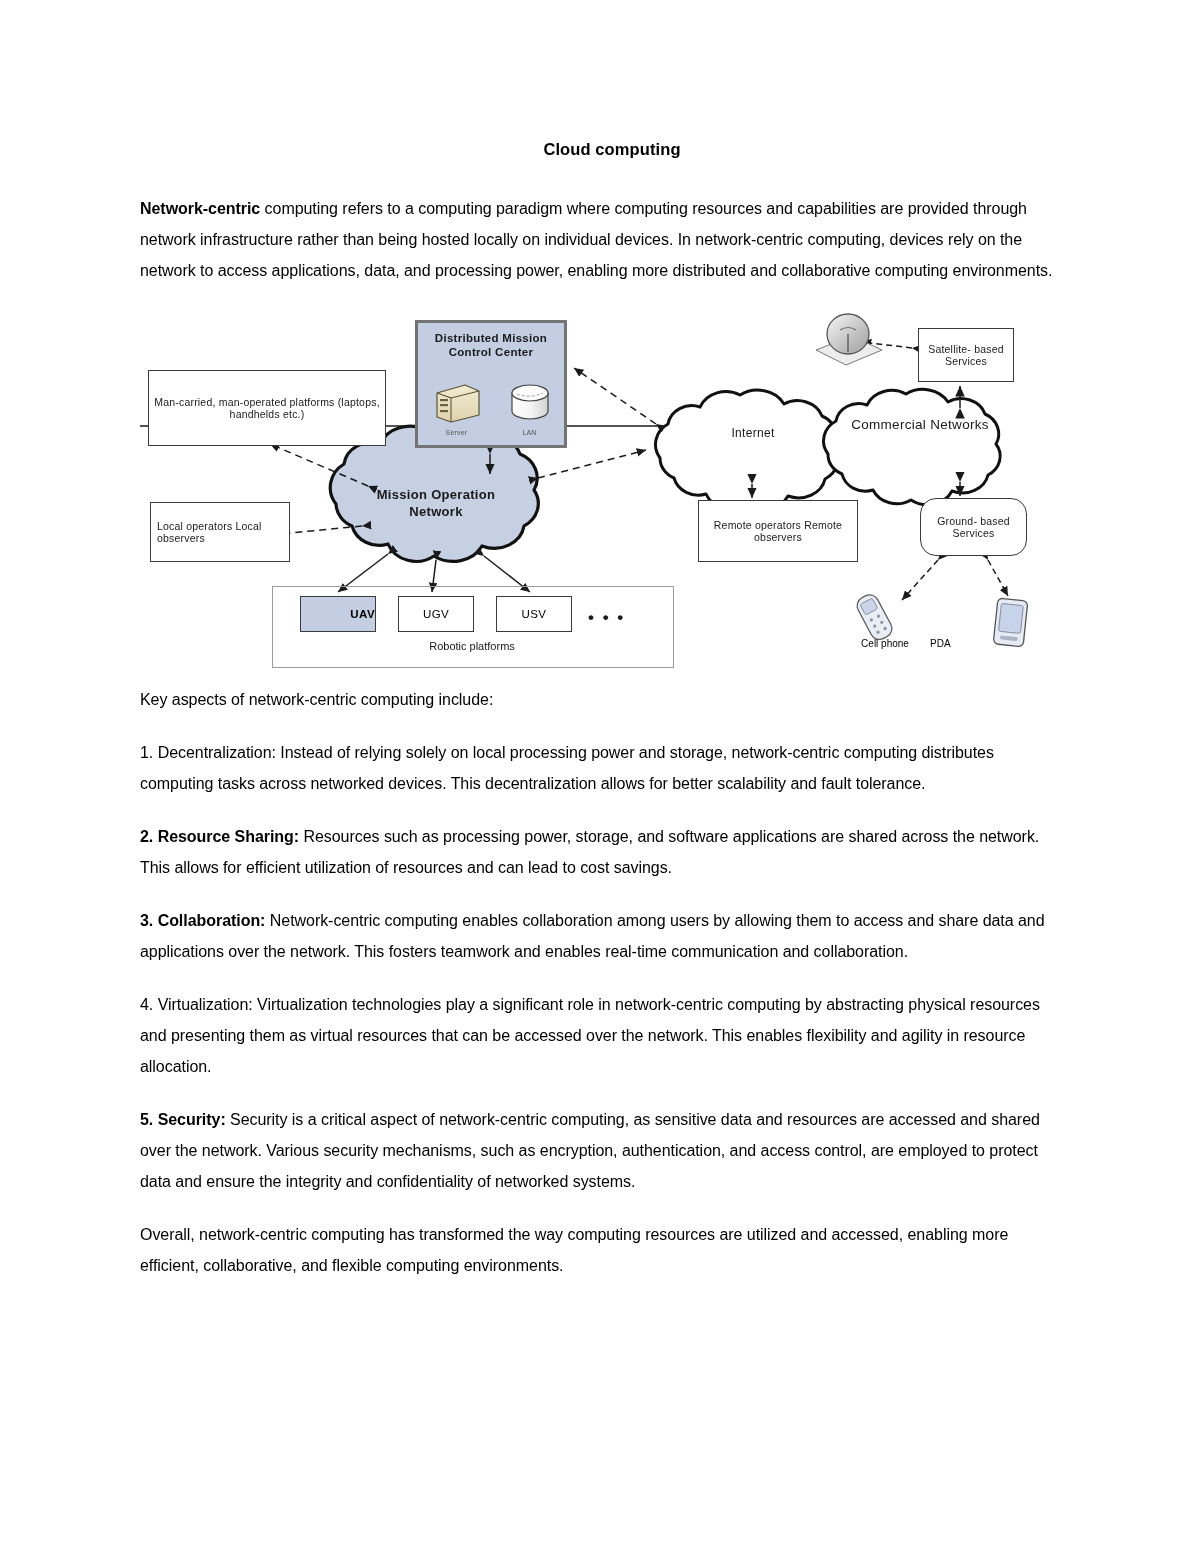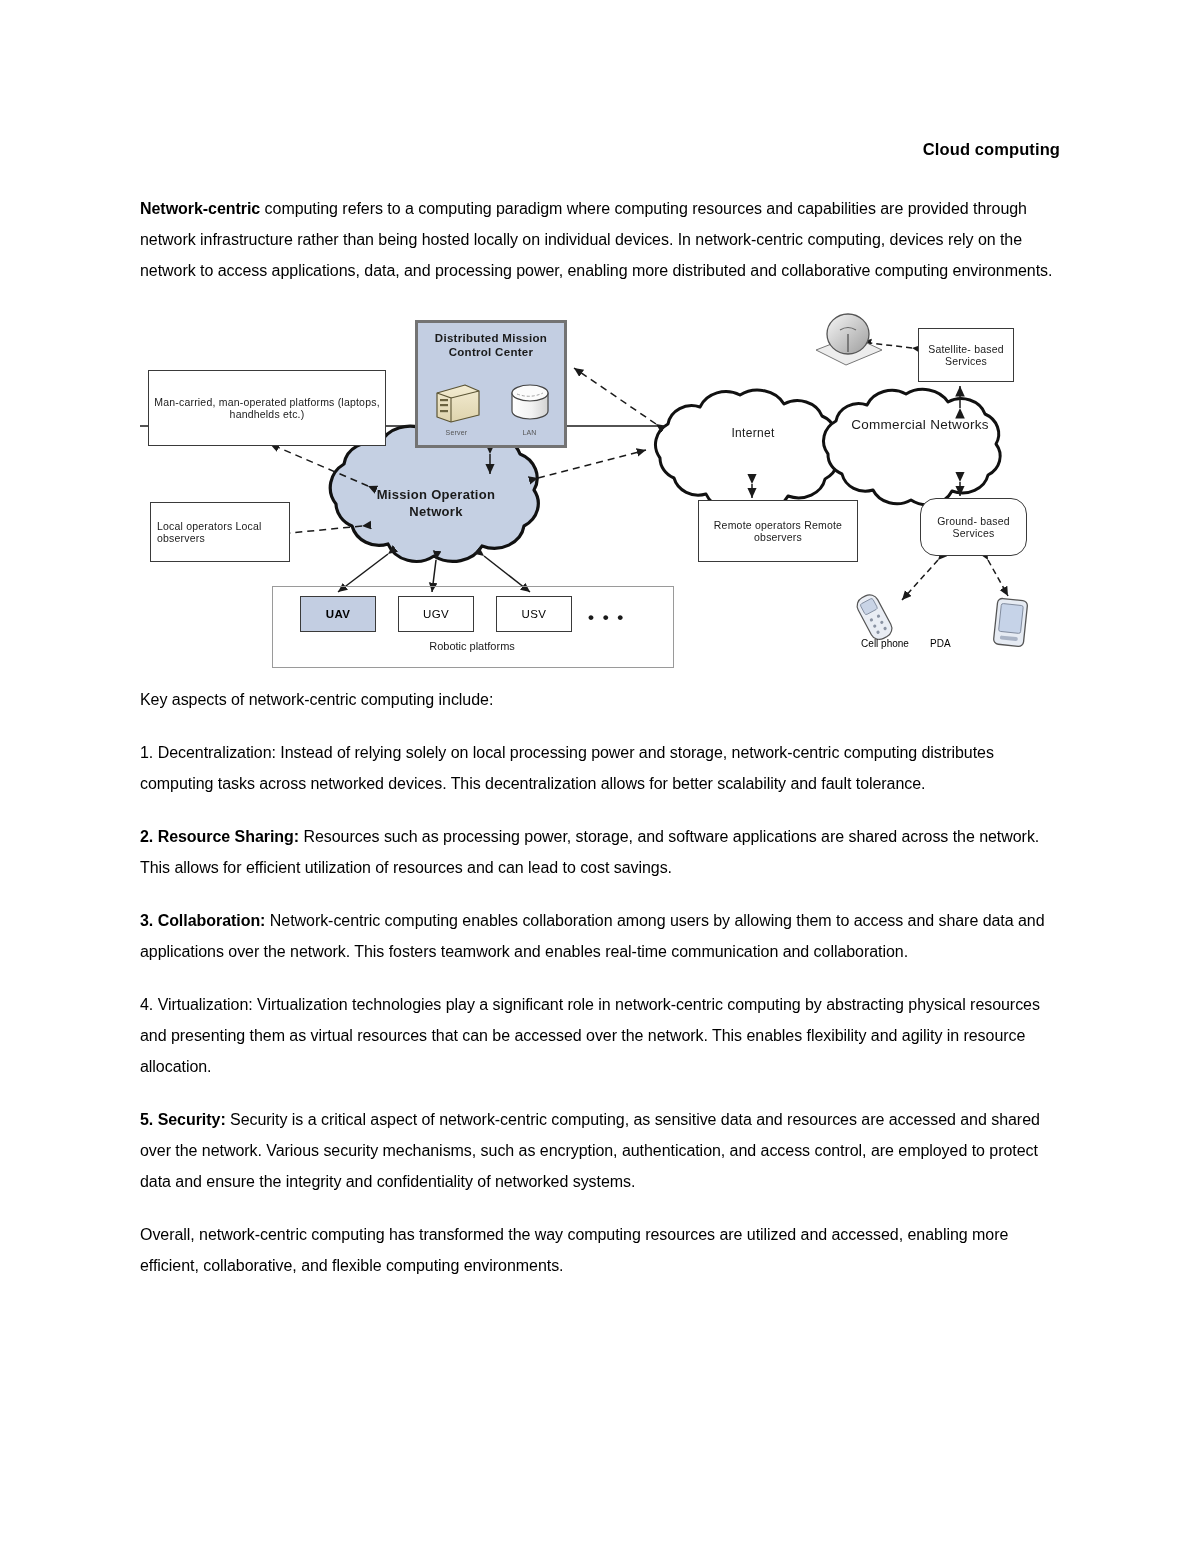--- a/index.html
+++ b/index.html
@@ -22,21 +22,21 @@
     height: 1553px;
     background: #ffffff;
   }
   .content {
     position: absolute;
     left: 140px;
     top: 140px;
     width: 920px;
   }
   .doc-title {
-    text-align: right;
+    text-align: center;
     font-weight: bold;
     font-size: 16.5px;
     letter-spacing: 0.1px;
     margin: 0 0 34px 0;
     padding-left: 24px;
   }
   .para {
     font-size: 16px;
     line-height: 31px;
     margin: 0 0 22px 0;
@@ -173,20 +173,21 @@
     display: flex;
     align-items: center;
     justify-content: center;
     font-size: 11.5px;
     letter-spacing: 0.4px;
   }
   #uav {
     left: 160px; top: 288px;
     background: #c3cee2;
     font-weight: bold;
+    justify-content: flex-end;
   }
   #ugv { left: 258px; top: 288px; }
   #usv { left: 356px; top: 288px; text-align: right; }
   #ellipsis {
     position: absolute;
     left: 448px; top: 300px;
     font-size: 17px; font-weight: bold;
     letter-spacing: 2px;
     color: #1a1a1a;
   }

